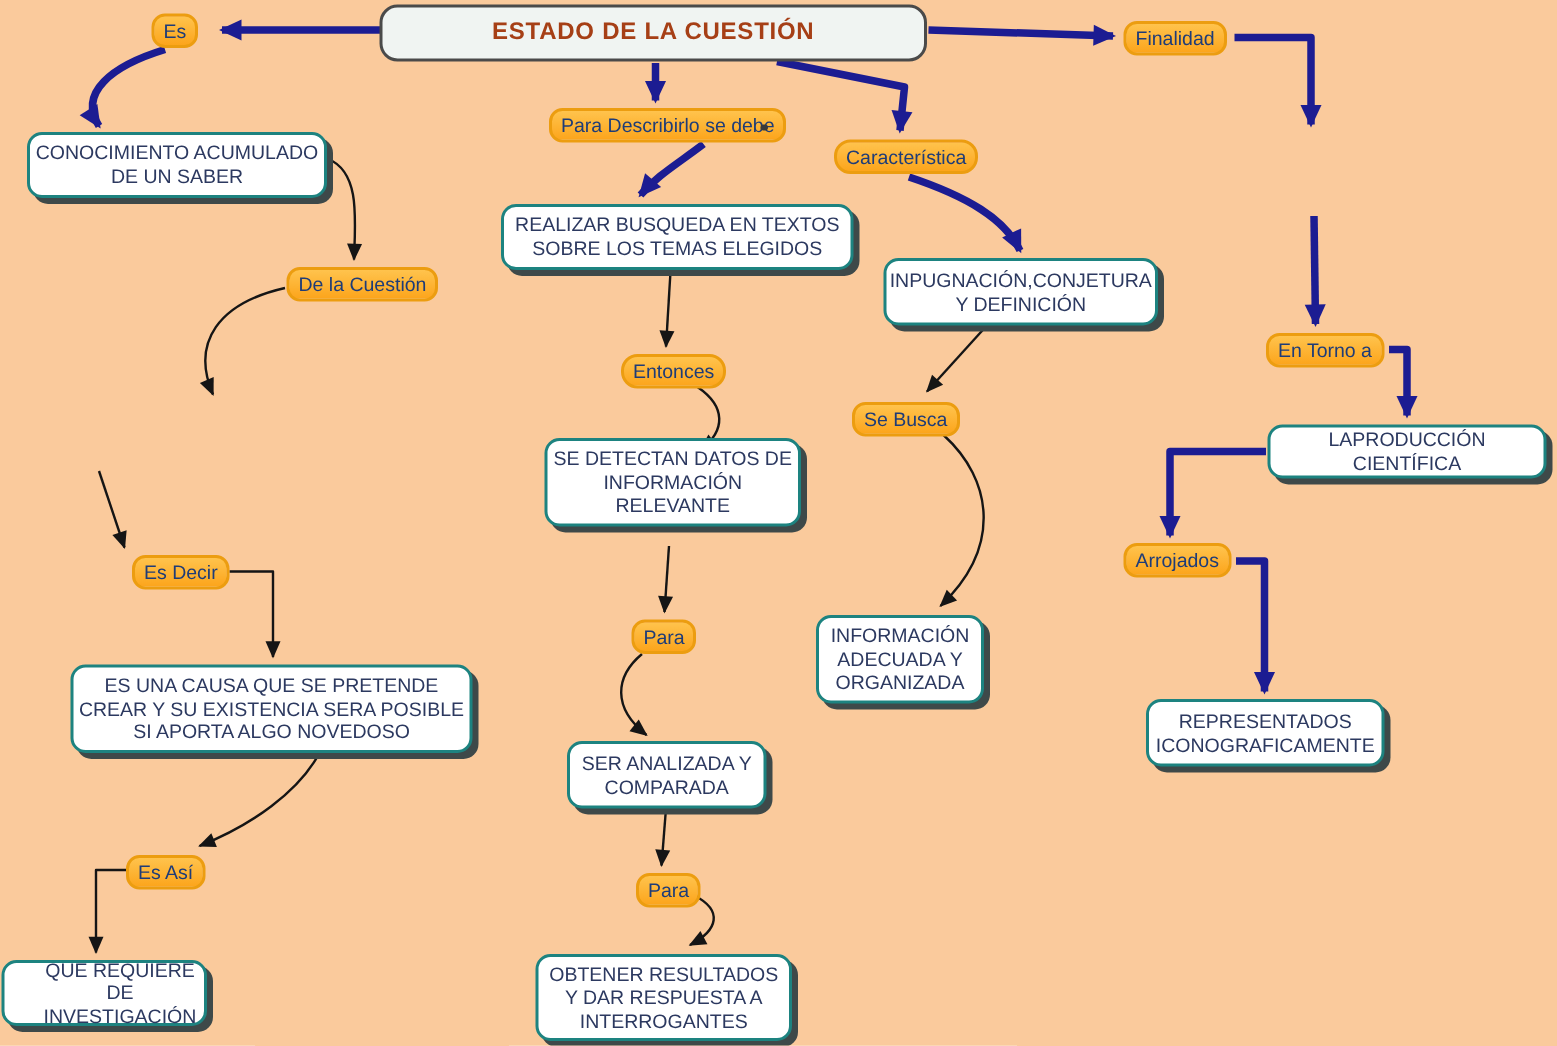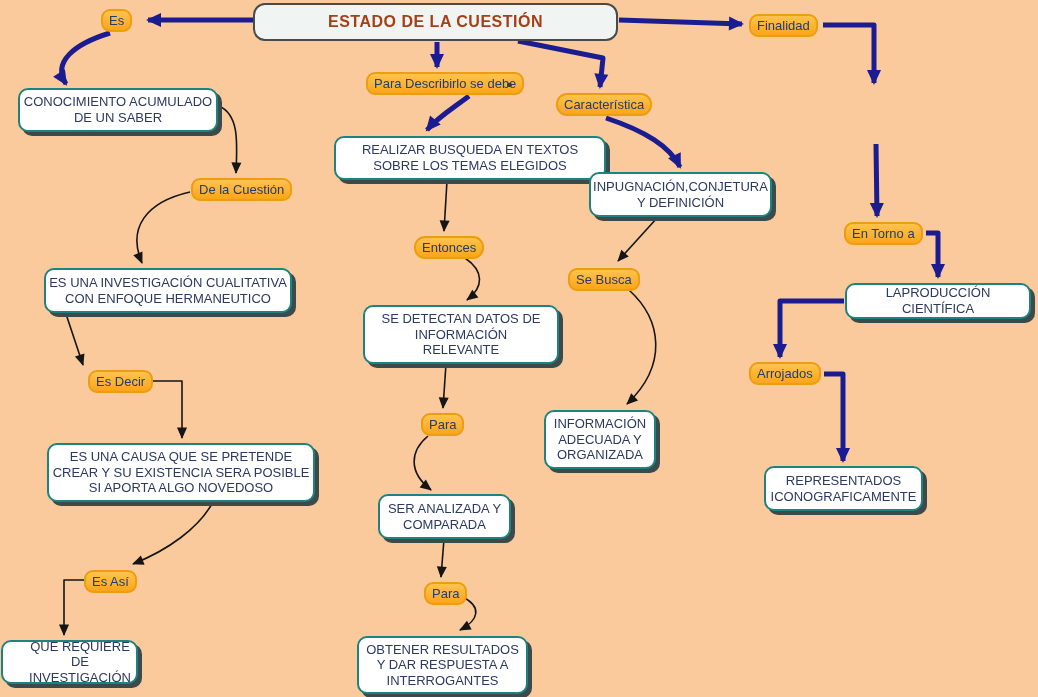--- a/index.html
+++ b/index.html
@@ -104,27 +104,25 @@
     <path class="arrow-thin" d="M 444 539 L 441 577" marker-end="url(#ah-thin)"></path>
     <path class="arrow-thin" d="M 463 597 C 482 607, 479 620, 460 630" marker-end="url(#ah-thin)"></path>
     <path class="arrow-thin" d="M 657 218 L 618 261" marker-end="url(#ah-thin)"></path>
     <path class="arrow-thin" d="M 629 290 C 662 320, 668 365, 627 404" marker-end="url(#ah-thin)"></path>
   </svg>
 
   <div class="title-node" style="left:253px; top:3px; width:365px; height:38px;">ESTADO DE LA CUESTIÓN</div>
 
   <div class="node" style="left:18px; top:88px; width:200px; height:44px;">CONOCIMIENTO ACUMULADO
 DE UN SABER</div>
-  <div class="node" style="left:334px; top:136px; width:272px; height:44px;">REALIZAR BUSQUEDA EN TEXTOS
+  <div class="node" style="left:334px; top:136px; width:235px; height:44px;">REALIZAR BUSQUEDA EN TEXTOS
 SOBRE LOS TEMAS ELEGIDOS</div>
   <div class="node" style="left:589px; top:172px; width:183px; height:45px;">INPUGNACIÓN,CONJETURA
 Y DEFINICIÓN</div>
-  <div class="node" style="left:44px; top:268px; width:248px; height:45px;">ES UNA INVESTIGACIÓN CUALITATIVA
-CON ENFOQUE HERMANEUTICO</div>
-  <div class="node" style="left:363px; top:305px; width:196px; height:59px;">SE DETECTAN DATOS DE
+  <div class="node" style="left:363px; top:292px; width:171px; height:59px;">SE DETECTAN DATOS DE
 INFORMACIÓN
 RELEVANTE</div>
   <div class="node" style="left:845px; top:283px; width:186px; height:36px;">LAPRODUCCIÓN CIENTÍFICA</div>
   <div class="node" style="left:47px; top:443px; width:268px; height:59px;">ES UNA CAUSA QUE SE PRETENDE
 CREAR Y SU EXISTENCIA SERA POSIBLE
 SI APORTA ALGO NOVEDOSO</div>
   <div class="node" style="left:544px; top:410px; width:112px; height:59px;">INFORMACIÓN
 ADECUADA Y
 ORGANIZADA</div>
   <div class="node" style="left:378px; top:494px; width:133px; height:45px;">SER ANALIZADA Y

